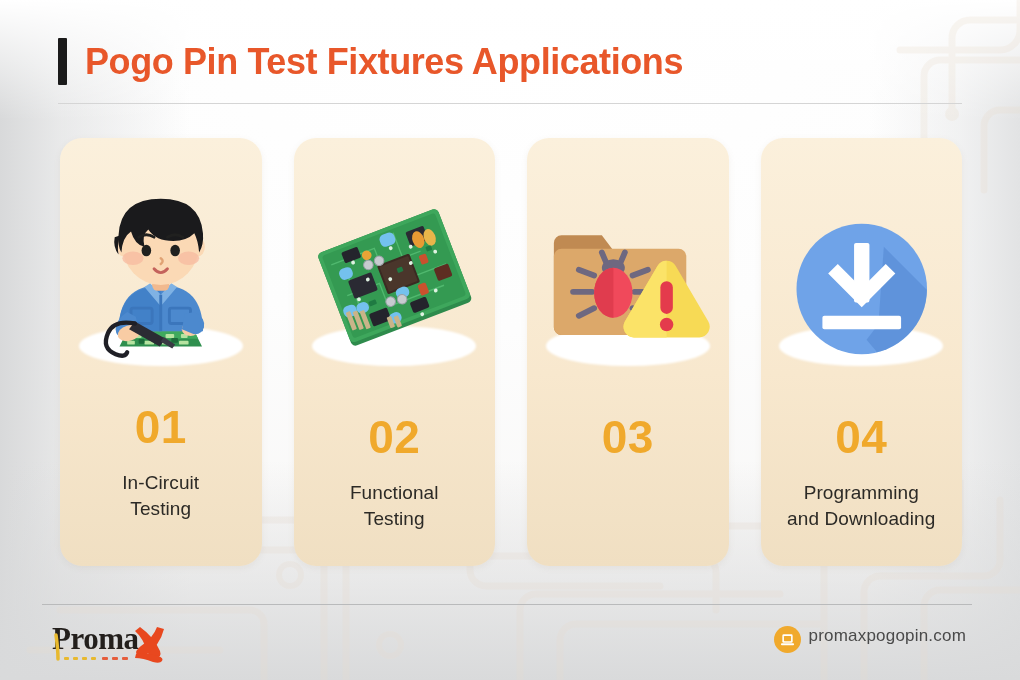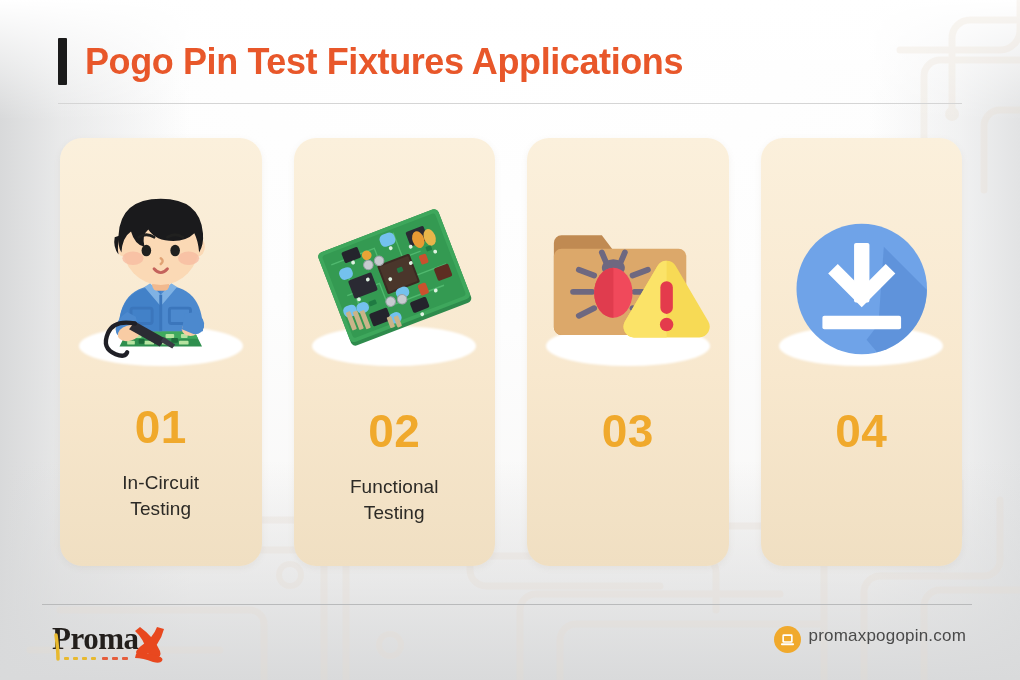--- a/index.html
+++ b/index.html
@@ -50,21 +50,21 @@
   }
   .art{position:relative;width:100%;height:252px;flex:none;}
   .shadow-ellipse{
     position:absolute;left:50%;transform:translateX(-50%);
     bottom:24px;width:164px;height:40px;border-radius:50%;
     background:#ffffff;filter:blur(1px);
   }
   .art-inner{position:absolute;left:0;top:0;width:100%;height:100%;}
   .num{
     font-size:46px;font-weight:bold;color:#F0A92C;line-height:1;
-    letter-spacing:.5px;margin-top:18px;
+    letter-spacing:.5px;margin-top:24px;
   }
   .label{
     margin-top:20px;font-size:19px;color:#2C2A26;line-height:1.35;
     text-align:center;padding:0 12px;font-weight:normal;letter-spacing:.1px;
   }
   .card-1 .num{margin-top:14px;}
   .card-3 .label{margin-top:22px;}
 
   
   .footer-divider{position:absolute;left:42px;top:604px;width:930px;height:1px;background:#b9babb;}
@@ -343,20 +343,21 @@
           </g>
 
           <g fill="#ffffff">
             <rect x="97" y="104" width="16" height="62" rx="2"></rect>
             <path d="M70 136 l10 -10 l25 25 l25 -25 l10 10 l-35 35 Z"></path>
             <rect x="64" y="180" width="82" height="14" rx="2"></rect>
           </g>
         </svg>
       </div>
       <div class="num">04</div>
+      <div class="label">Programming<br>and Downloading</div>
     </div>
 
   </div>
 
   <div class="footer-divider"></div>
 
   <svg class="logo" viewBox="0 0 150 46">
     <text x="0" y="30" font-family="'Liberation Serif',serif" font-size="31" font-weight="bold" fill="#231F1C" letter-spacing="-.5">Proma</text>
 
     <path d="M4 16 q2 14 2 24" fill="none" stroke="#E8B92E" stroke-width="3.5" stroke-linecap="round"></path>

